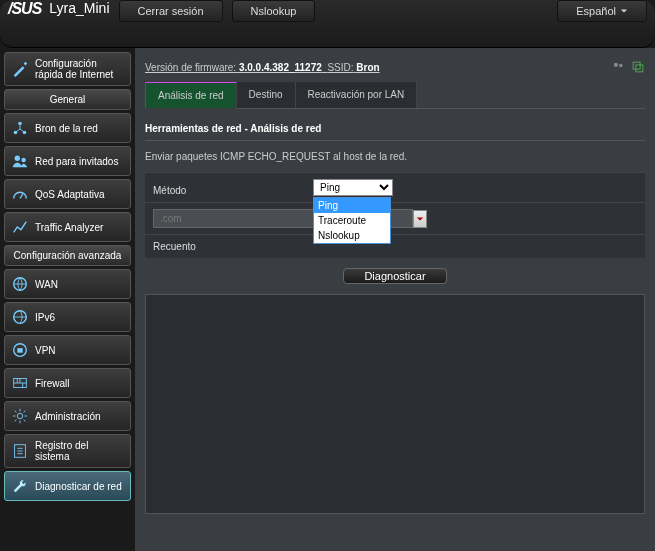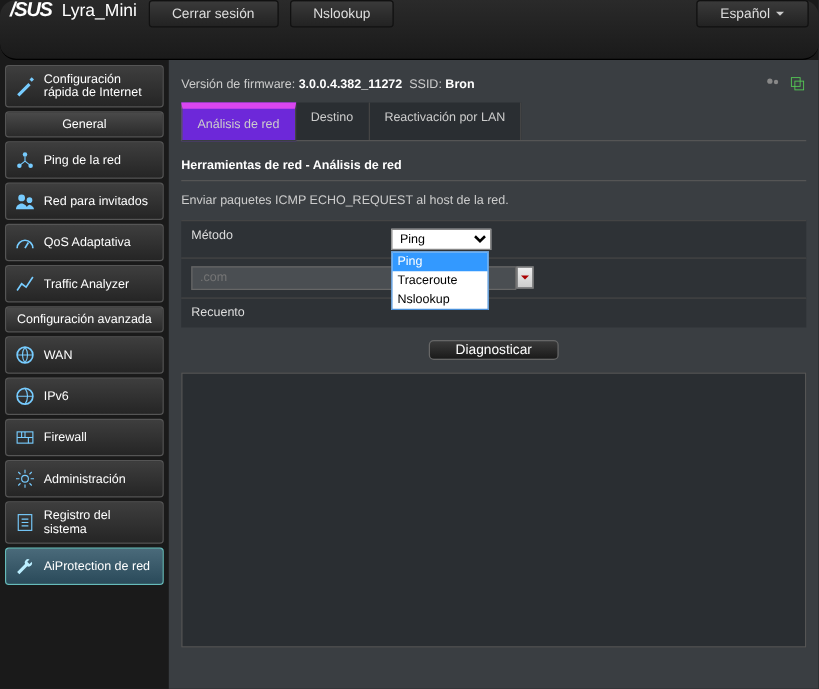--- a/index.html
+++ b/index.html
@@ -11,30 +11,30 @@
 .lang { margin-left: auto; display: flex; align-items: center; gap: 4px; }
 .lang svg { width: 8px; height: 8px; }
 .container { display: flex; height: 519px; }
 .sidebar { width: 135px; background: #1a1a1a; padding: 4px; overflow-y: auto; }
 .side-btn { background: linear-gradient(#3e3e3e, #252525); border: 1px solid #555; border-radius: 3px; padding: 5px 6px; margin-bottom: 3px; display: flex; align-items: center; gap: 6px; cursor: pointer; min-height: 30px; }
 .side-btn.active { background: linear-gradient(#4a6a7a, #2a4a5a); border-color: #6bb; }
 .side-btn .ico { width: 18px; height: 18px; flex-shrink: 0; }
 .side-btn span { color: #fff; font-size: 10px; line-height: 1.1; }
 .section-hdr { background: linear-gradient(#4a4a4a, #2a2a2a); border: 1px solid #555; border-radius: 3px; padding: 4px; text-align: center; color: #fff; font-size: 10px; margin-bottom: 3px; }
 .main { flex: 1; background: #3a3e42; padding: 8px 10px; overflow-y: auto; }
-.fw-line { color: #ccc; font-size: 10px; padding: 4px 0 8px; display: flex; align-items: center; }
+.fw-line { color: #ccc; font-size: 10px; padding: 4px 0 8px; display: flex; align-items: center; text-decoration: underline; }
 .fw-line b { color: #fff; }
 .hicons { margin-left: auto; display: flex; gap: 6px; }
 .tabs { display: flex; border-bottom: 1px solid #555; }
 .tab { background: #2a2e32; padding: 7px 12px; color: #ccc; font-size: 10px; border-right: 1px solid #444; cursor: pointer; }
-.tab.active { background: #6d28d9; border-top: 5px solid #d946ef; border-left: 1px solid #555; border-bottom: 1px solid #3a3e42; margin-bottom: -1px; }
+.tab.active { background: #14532d; border-top: 1px solid #d946ef; border-left: 1px solid #555; border-bottom: 1px solid #3a3e42; margin-bottom: -1px; }
 .page-title { color: #fff; font-size: 10px; font-weight: bold; margin: 14px 0 4px; }
 .page-desc { color: #ccc; font-size: 10px; margin: 6px 0 10px; }
 .divider { border-top: 1px solid #555; margin: 6px 0 10px; }
-.form-row { display: flex; align-items: flex-start; background: #2e3236; border-top: 1px solid #444; padding: 6px 8px; position: relative; }
+.form-row { display: flex; align-items: flex-end; background: #2e3236; border-top: 1px solid #444; padding: 6px 8px; position: relative; }
 .form-row:first-of-type { border-top: none; }
 .form-label { width: 160px; color: #ddd; font-size: 10px; }
 .select-box { position: relative; }
 .select-box select { background: #fff; border: 1px solid #888; padding: 1px 2px; font-size: 10px; width: 80px; }
 .dropdown-open { position: absolute; top: 18px; left: 0; background: #fff; border: 1px solid #4a90d9; width: 78px; z-index: 10; }
 .dropdown-open div { padding: 2px 4px; font-size: 10px; color: #000; cursor: pointer; }
 .dropdown-open div.selected { background: #3399ff; color: #fff; }
 .dest-input { background: #4a4e52; border: 1px solid #666; color: #888; padding: 3px 6px; font-size: 10px; width: 260px; }
 .dest-dd { width: 14px; height: 18px; background: linear-gradient(#eee,#ccc); border: 1px solid #888; display: inline-flex; align-items: center; justify-content: center; cursor: pointer; }
 .diag-btn { background: linear-gradient(#3a3a3a, #1a1a1a); border: 1px solid #666; color: #fff; padding: 1px 20px; border-radius: 4px; margin: 10px auto; display: block; font-size: 11px; cursor: pointer; }
@@ -66,21 +66,21 @@
       <span>Configuración rápida de Internet</span>
     </div>
     <div class="section-hdr">General</div>
     <div class="side-btn">
       <svg class="ico" viewBox="0 0 20 20">
           <circle cx="10" cy="5" r="2" fill="#7cf"></circle>
           <circle cx="5" cy="15" r="2" fill="#7cf"></circle>
           <circle cx="15" cy="15" r="2" fill="#7cf"></circle>
           <path d="M10 7v4M10 11l-5 4M10 11l5 4" stroke="#7cf" fill="none"></path>
         </svg>
-      <span>Ping de la red</span>
+      <span>Bron de la red</span>
     </div>
     <div class="side-btn">
       <svg class="ico" viewBox="0 0 20 20">
           <circle cx="7" cy="7" r="3" fill="#7cf"></circle>
           <circle cx="14" cy="9" r="2.5" fill="#7cf"></circle>
           <path d="M2 17c0-3 3-5 5-5s5 2 5 5M11 17c0-2 2-4 3-4s4 2 4 4" fill="#7cf"></path>
         </svg>
       <span>Red para invitados</span>
     </div>
     <div class="side-btn">
@@ -106,20 +106,27 @@
     </div>
     <div class="side-btn">
       <svg class="ico" viewBox="0 0 20 20">
           <circle cx="10" cy="10" r="7" fill="none" stroke="#7cf" stroke-width="1.5"></circle>
           <path d="M3 10h14M10 3c3 4 3 10 0 14" stroke="#7cf" fill="none"></path>
         </svg>
       <span>IPv6</span>
     </div>
     <div class="side-btn">
       <svg class="ico" viewBox="0 0 20 20">
+          <circle cx="10" cy="10" r="7" fill="none" stroke="#7cf" stroke-width="1.5"></circle>
+          <rect x="7" y="8" width="6" height="5" fill="#7cf"></rect>
+        </svg>
+      <span>VPN</span>
+    </div>
+    <div class="side-btn">
+      <svg class="ico" viewBox="0 0 20 20">
           <rect x="3" y="5" width="14" height="10" fill="none" stroke="#7cf"></rect>
           <path d="M3 10h14M7 5v5M13 10v5M10 5v5" stroke="#7cf"></path>
         </svg>
       <span>Firewall</span>
     </div>
     <div class="side-btn">
       <svg class="ico" viewBox="0 0 20 20">
           <circle cx="10" cy="10" r="3" fill="none" stroke="#7cf"></circle>
           <path d="M10 2v3M10 15v3M2 10h3M15 10h3M4 4l2 2M14 14l2 2M4 16l2-2M14 6l2-2" stroke="#7cf"></path>
         </svg>
@@ -129,21 +136,21 @@
       <svg class="ico" viewBox="0 0 20 20">
           <rect x="4" y="3" width="12" height="14" fill="none" stroke="#7cf"></rect>
           <path d="M7 7h6M7 10h6M7 13h6" stroke="#7cf"></path>
         </svg>
       <span>Registro del sistema</span>
     </div>
     <div class="side-btn active">
       <svg class="ico" viewBox="0 0 20 20">
           <path d="M14 4a3 3 0 00-4 4l-7 7 2 2 7-7a3 3 0 004-4l-2 2-2-2z" fill="#bef"></path>
         </svg>
-      <span>AiProtection de red</span>
+      <span>Diagnosticar de red</span>
     </div>
   </div>
 
   <div class="main">
     <div class="fw-line">
       <span>Versión de firmware:</span>&nbsp;
       <b>3.0.0.4.382_11272</b>&nbsp;&nbsp;
       <span>SSID:</span>&nbsp;
       <b>Bron</b>
       <div class="hicons">

